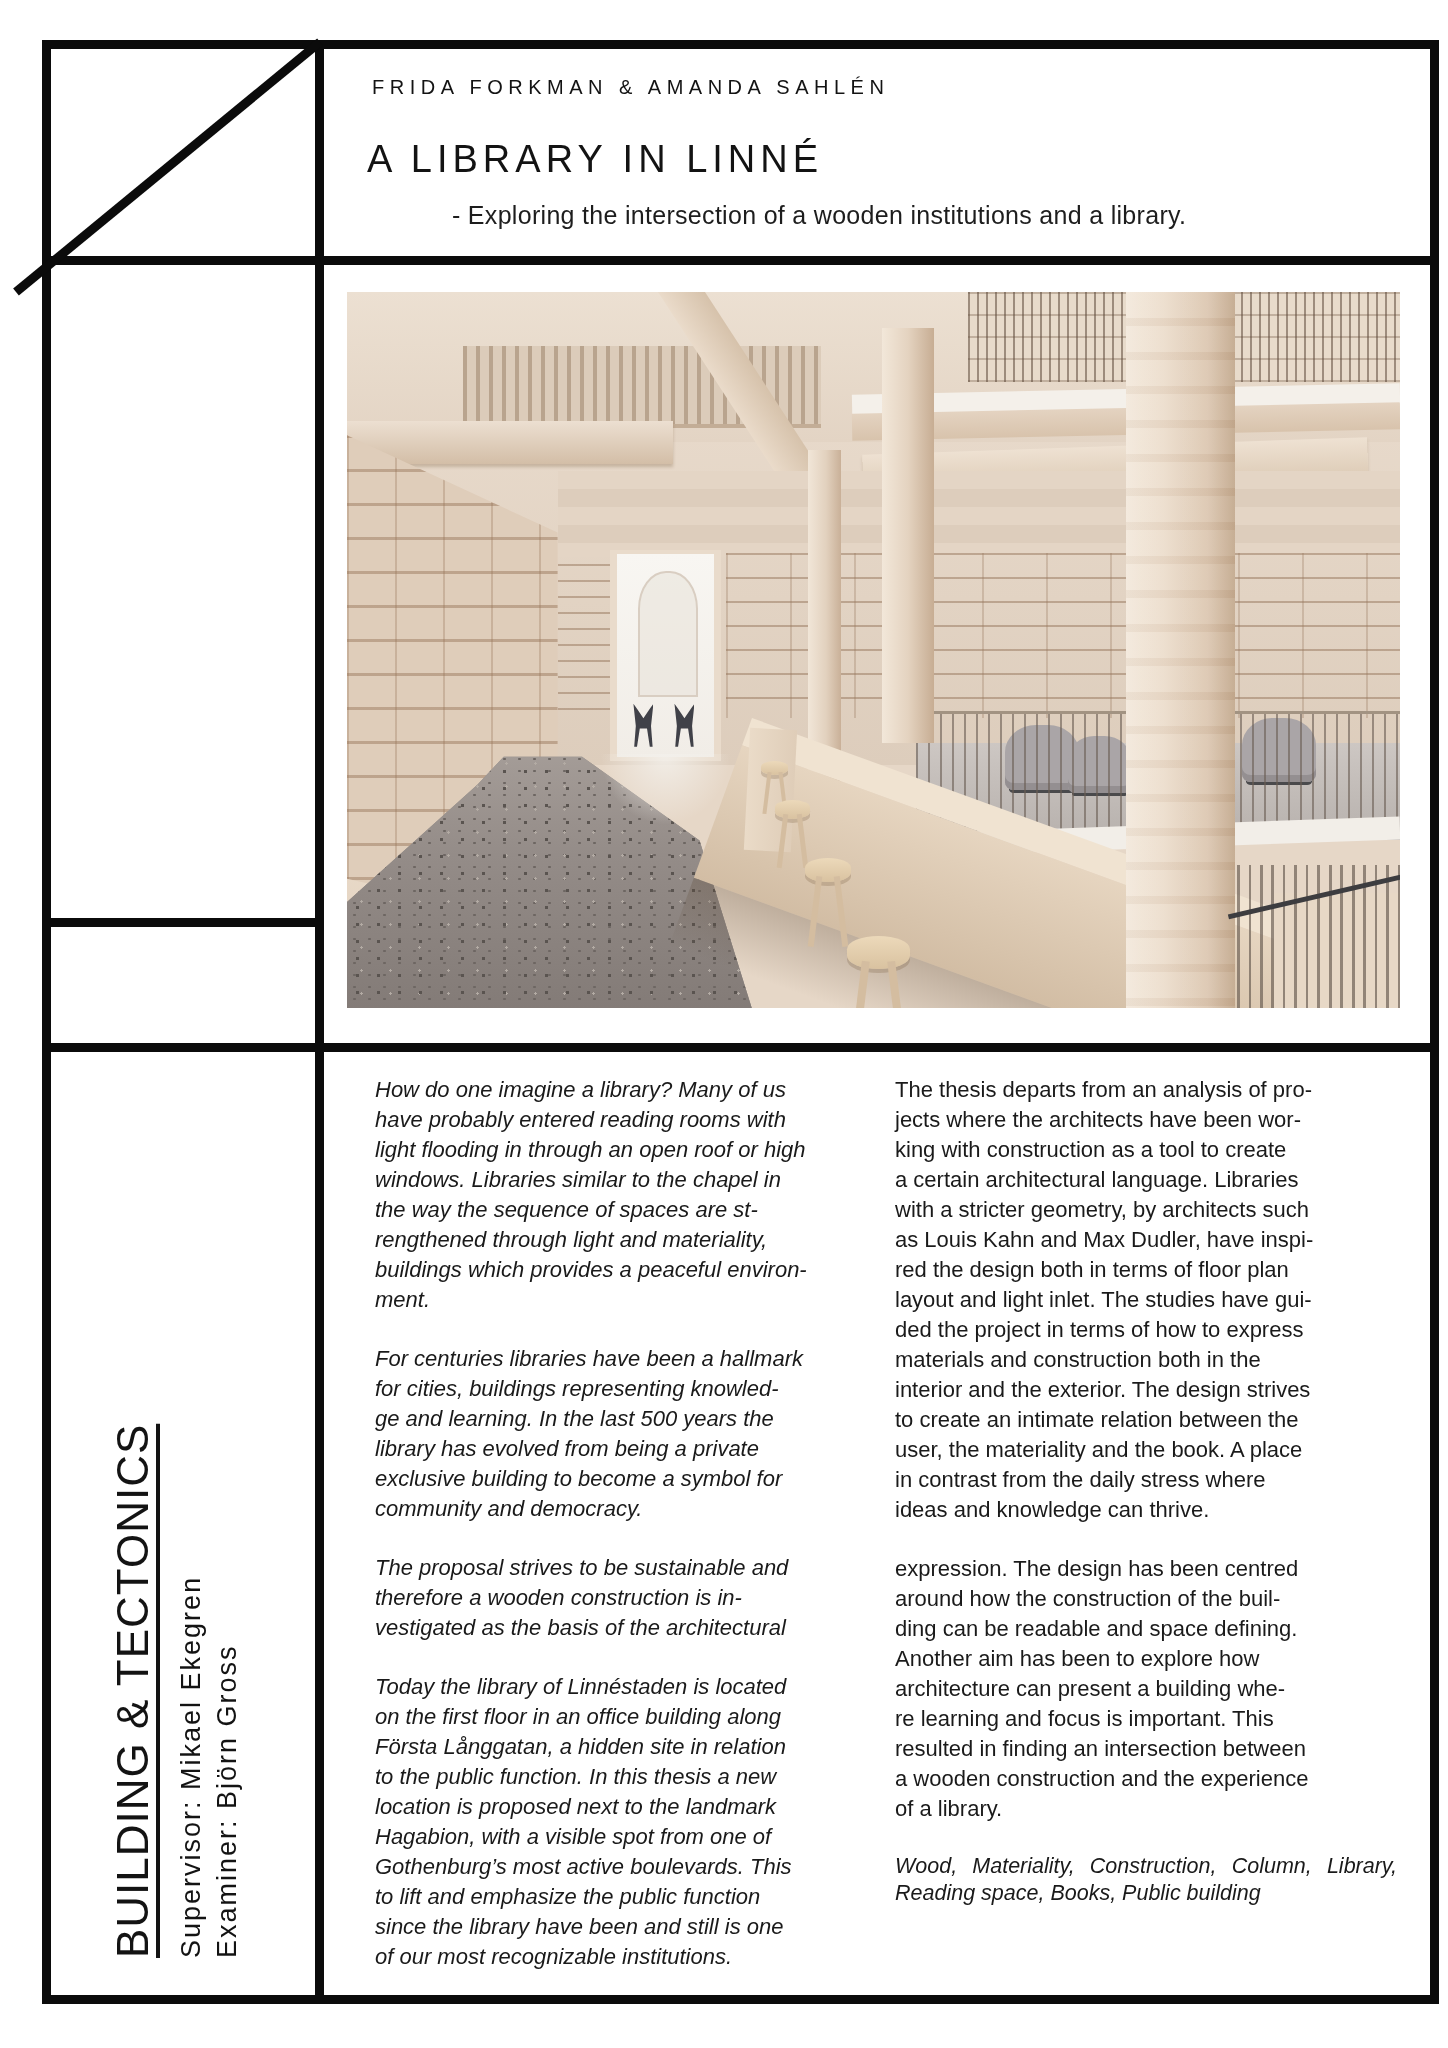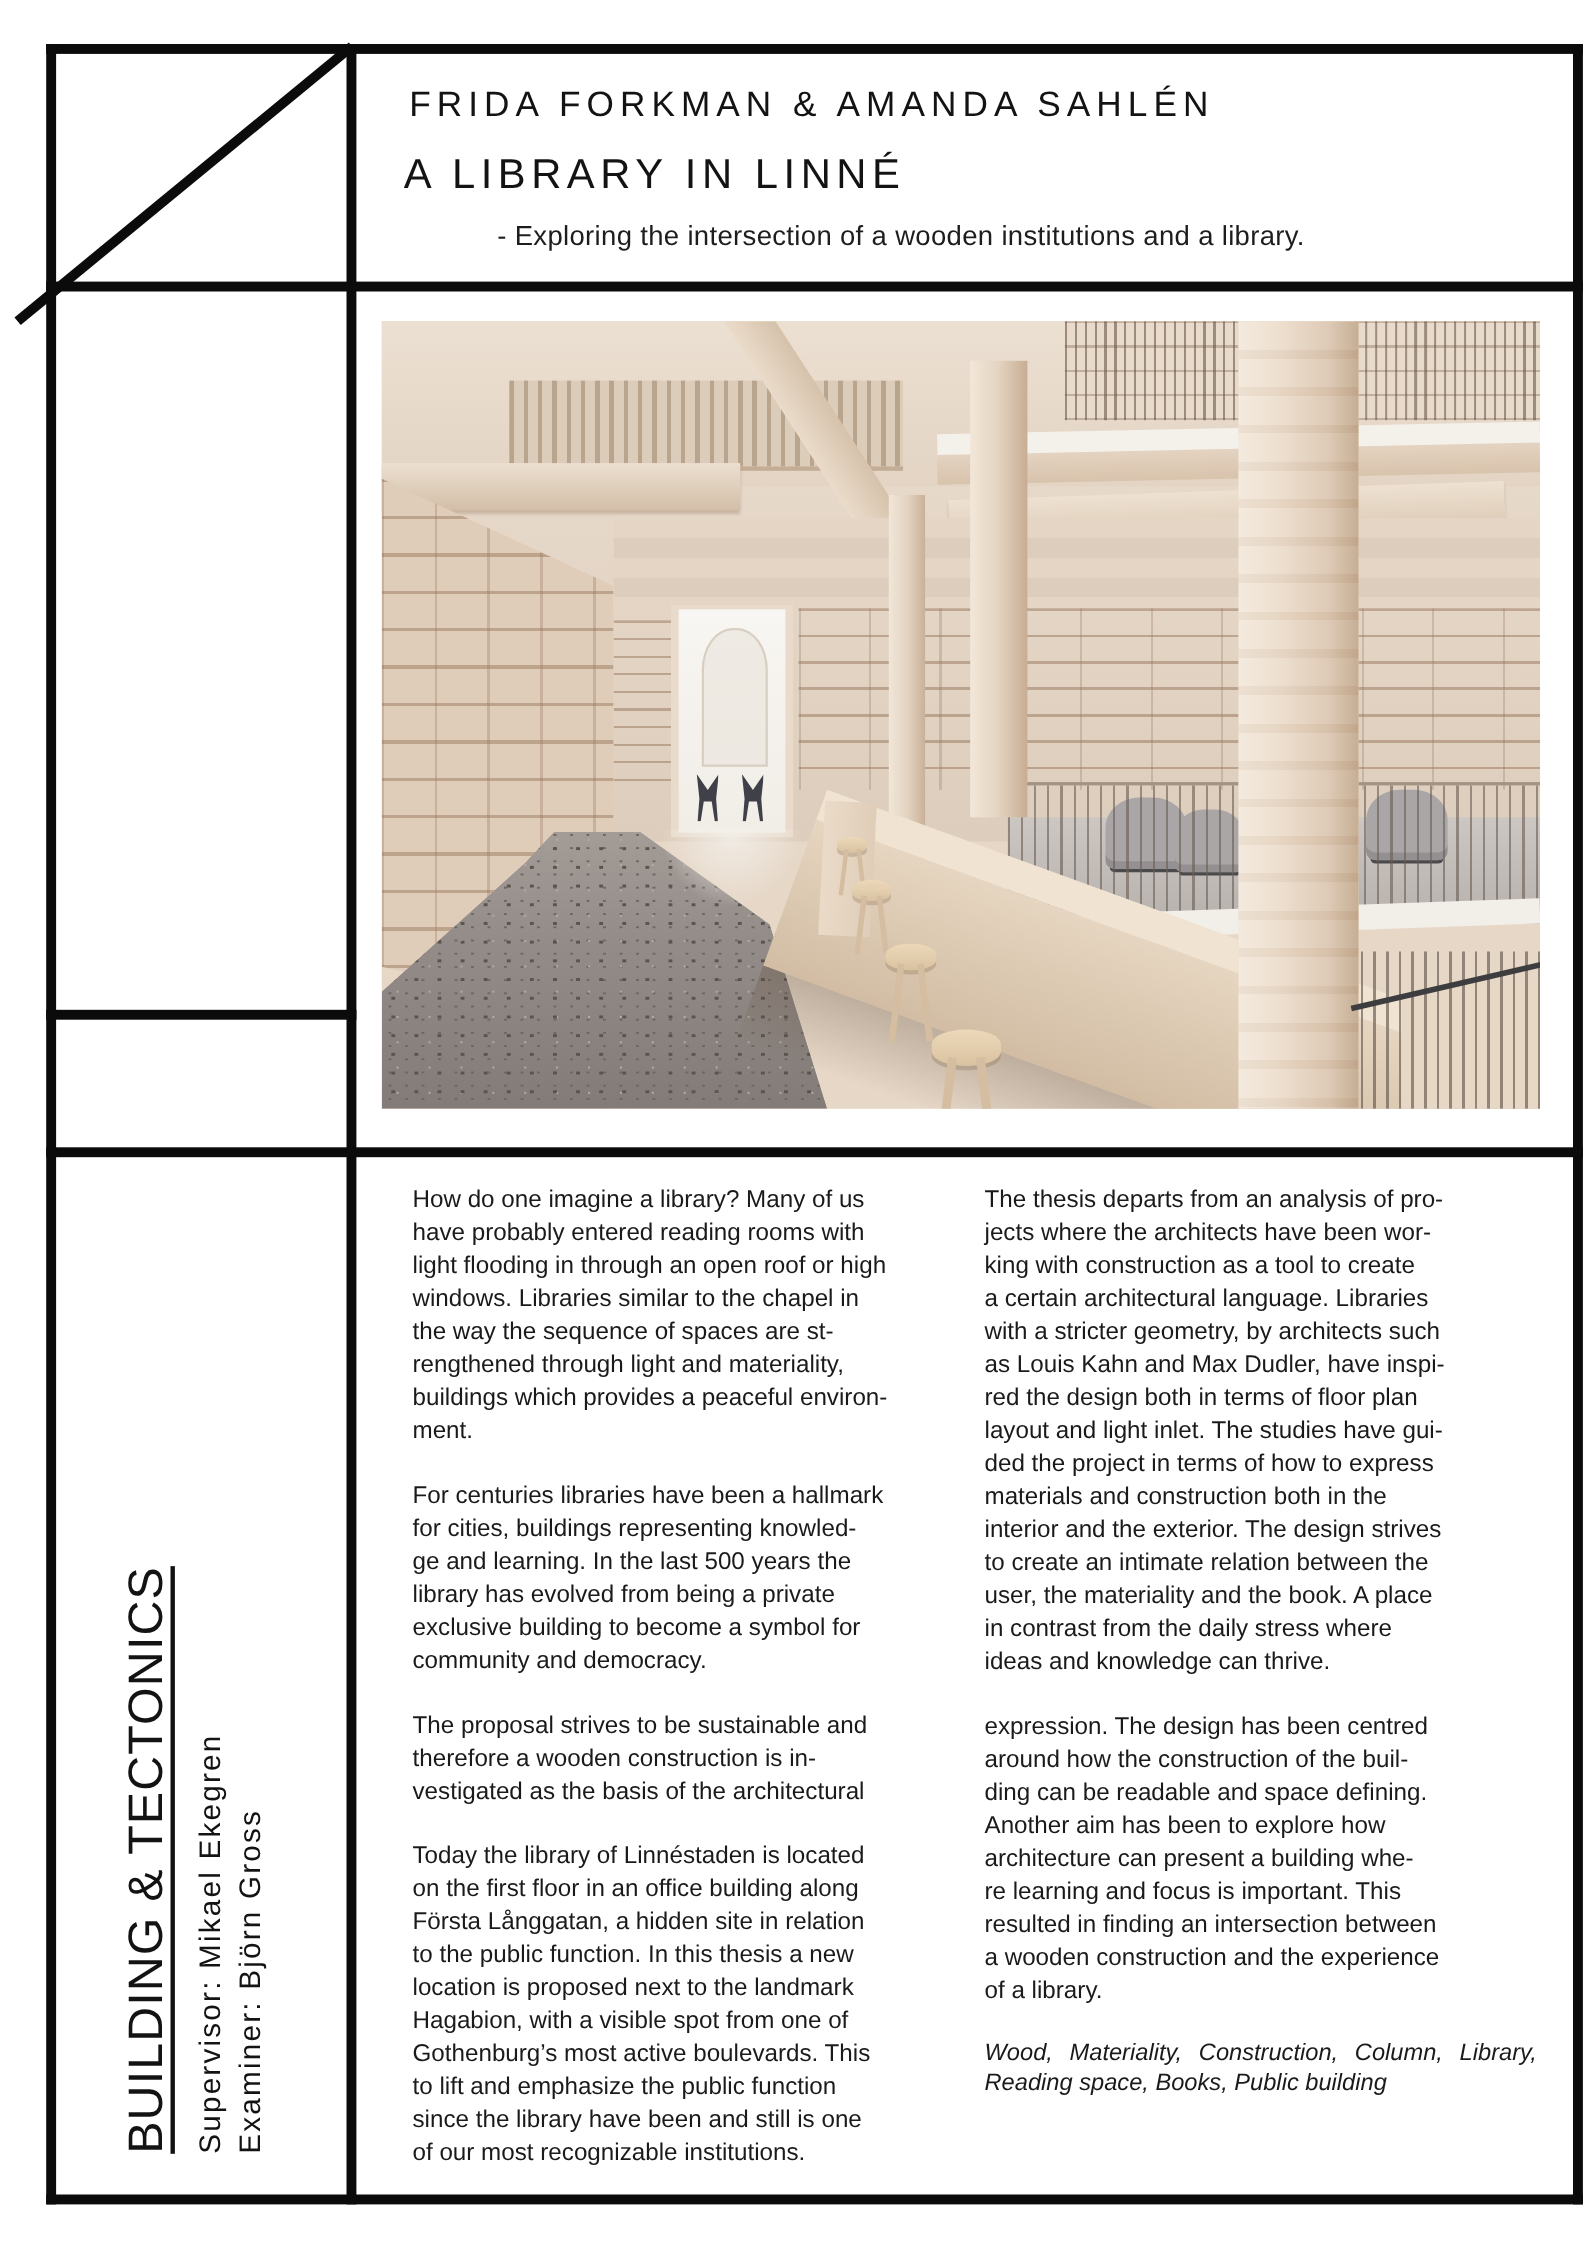--- a/index.html
+++ b/index.html
@@ -13,32 +13,32 @@
   #frame-top{left:42px;top:40px;width:1397px;height:9px;}
   #frame-bottom{left:42px;top:1995px;width:1397px;height:9px;}
   #frame-left{left:42px;top:40px;width:9px;height:1964px;}
   #frame-right{left:1430px;top:40px;width:9px;height:1964px;}
   #divider-vertical{left:315px;top:40px;width:9px;height:1964px;}
   #divider-header{left:42px;top:256px;width:1397px;height:9px;}
   #divider-sidebar-small{left:42px;top:918px;width:282px;height:9px;}
   #divider-body{left:42px;top:1043px;width:1397px;height:9px;}
   #diagonal-svg{left:0;top:0;width:370px;height:330px;}
   
-  #authors{left:372px;top:76px;font-size:32px;letter-spacing:5.5px;white-space:nowrap;}
+  #authors{left:372px;top:76px;font-size:20px;letter-spacing:5.5px;white-space:nowrap;}
   #title{left:367px;top:138px;font-size:38px;letter-spacing:5px;white-space:nowrap;}
   #subtitle{left:452px;top:201px;font-size:25px;letter-spacing:.3px;white-space:nowrap;color:#1d1d1d;}
   
   .rot{position:absolute;transform-origin:0 0;transform:rotate(-90deg);white-space:nowrap;}
   #program{left:108px;top:1958px;font-size:44px;letter-spacing:1px;
     text-decoration:underline;text-decoration-thickness:3.5px;text-underline-offset:8px;}
   #supervisor{left:176px;top:1958px;font-size:27px;letter-spacing:2px;}
   #examiner{left:212px;top:1958px;font-size:27px;letter-spacing:2px;}
   
   .col{position:absolute;top:1075px;width:510px;font-size:22px;line-height:30px;color:#1a1a1a;}
-  #col-left{left:375px;}
+  #col-left{left:375px;font-style:italic;}
   #col-right{left:895px;}
   .para{white-space:pre-line;margin:0 0 29px 0;}
   .kw-label{font-size:24px;margin:0 0 4px 0;}
   .kw{font-style:italic;font-size:21.5px;line-height:27px;text-align:justify;width:502px;margin:0;}
   
   #photo{left:347px;top:292px;width:1053px;height:716px;overflow:hidden;background:#e6d7c7;}
   #photo div{position:absolute;}
   .ph-wallband{left:0;top:20%;width:100%;height:46%;background:linear-gradient(#e7d9ca,#ddcdbc);}
   .ph-ceiling{left:0;top:0;width:100%;height:21%;background:linear-gradient(#ece0d2,#e3d4c4);}
   .ph-ceilslats{left:11%;top:7.5%;width:34%;height:11%;

